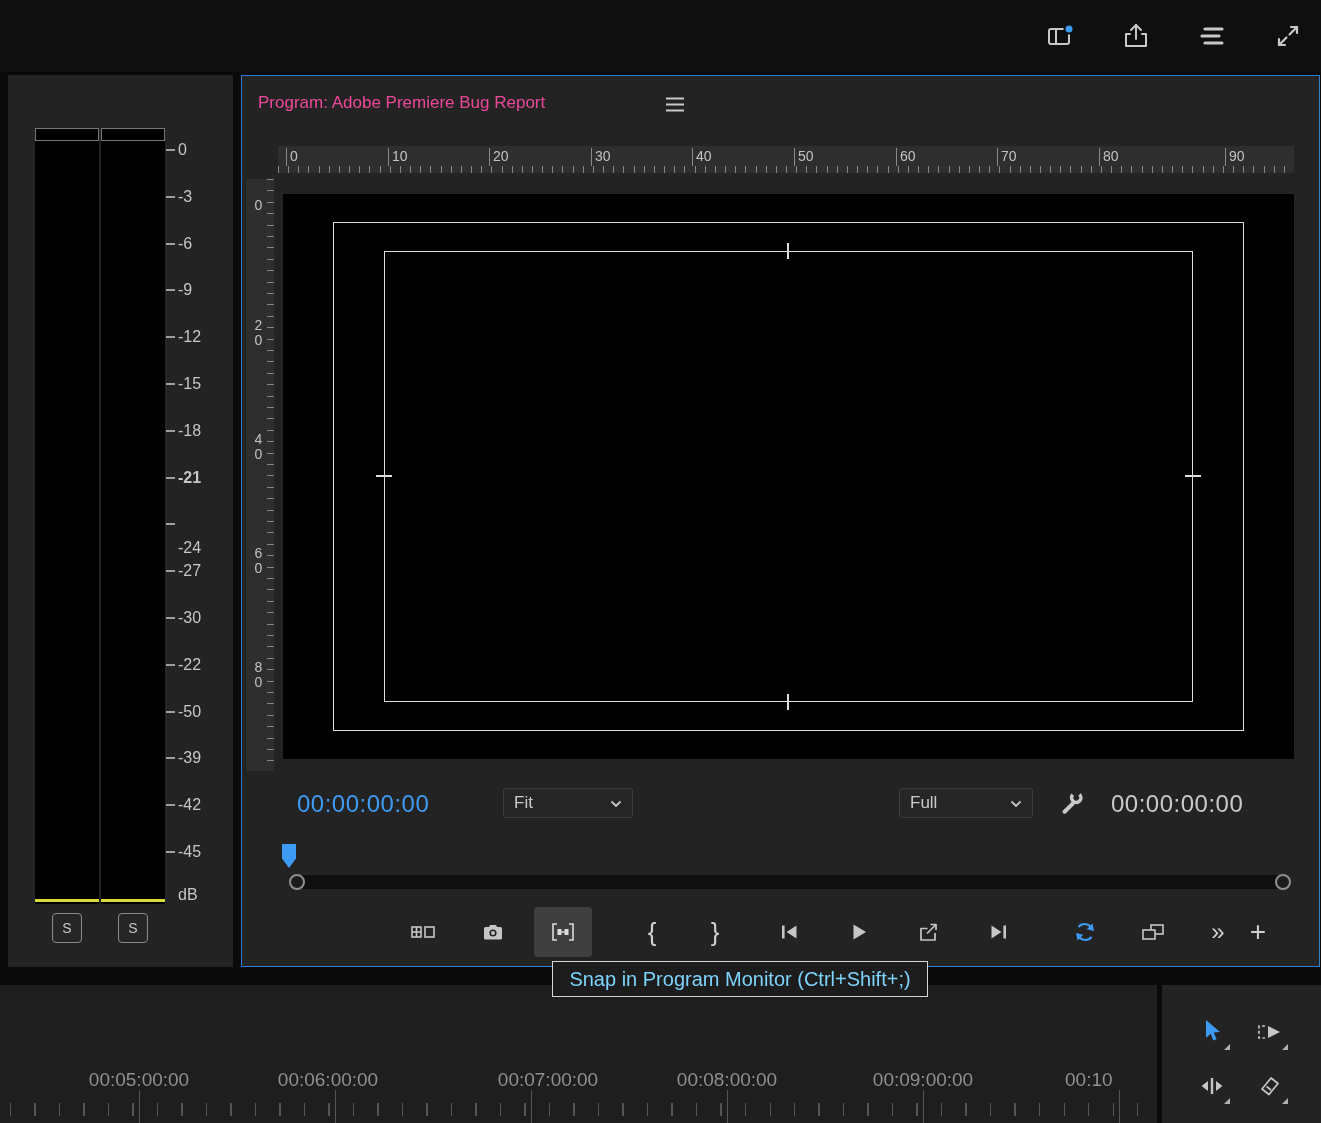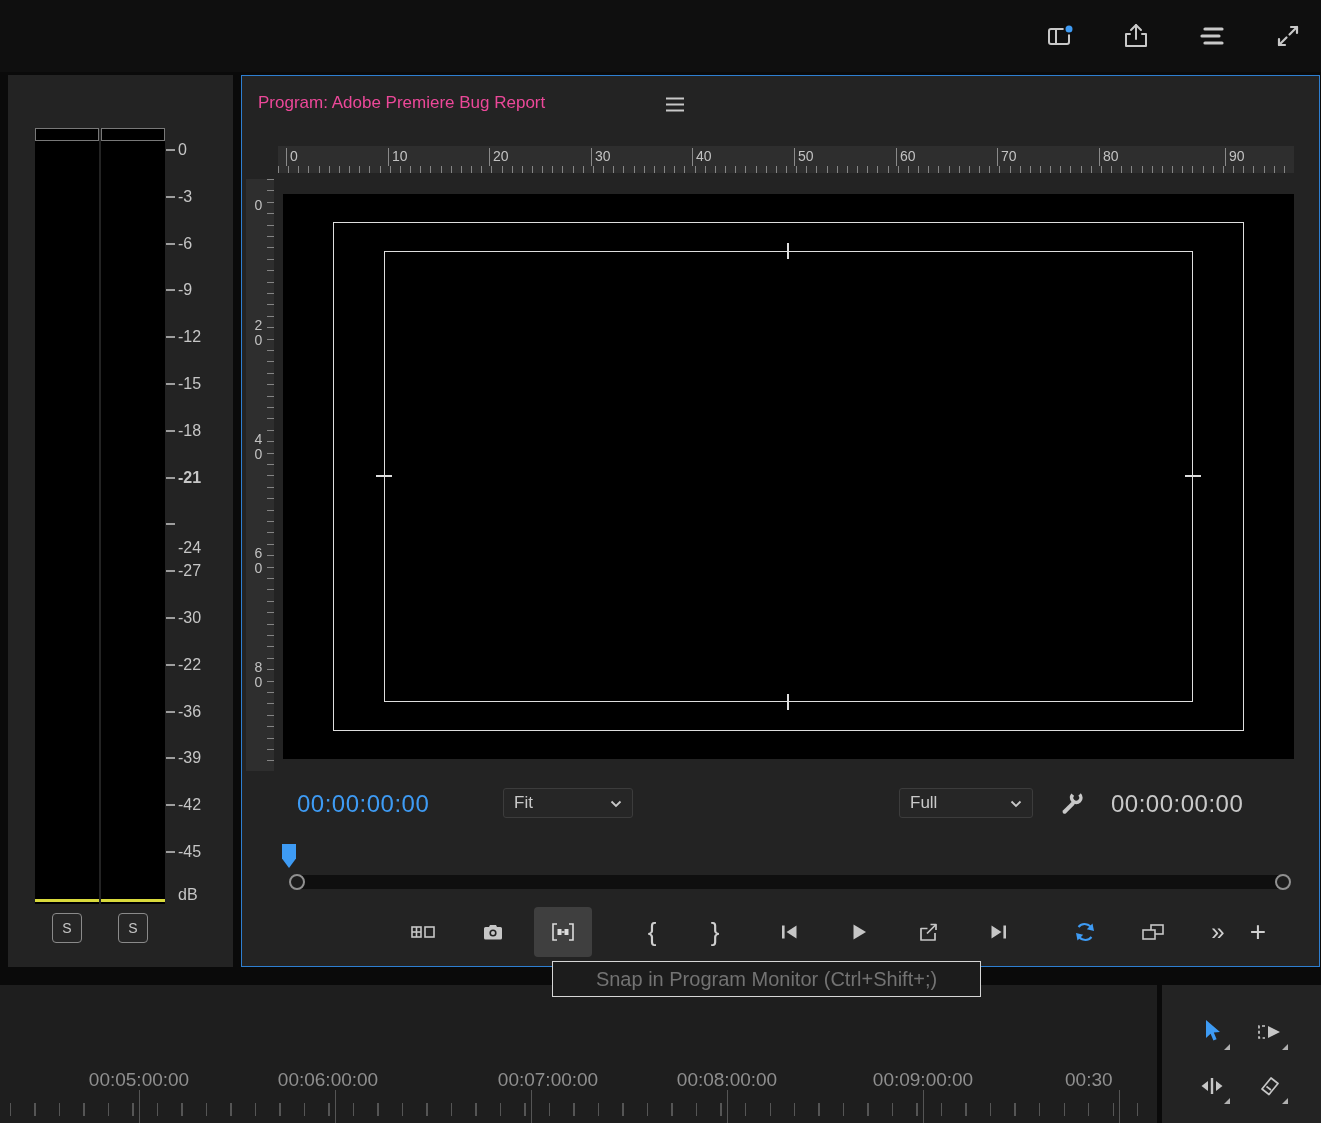--- a/index.html
+++ b/index.html
@@ -42,22 +42,22 @@
     display:flex;align-items:center;padding:0 10px;color:#c9c9c9;font-size:17px;cursor:pointer;}
   .dropdown .chev{margin-left:auto;}
   .scrub-track{position:absolute;left:48px;top:799px;width:1000px;height:14px;background:#0f0f0f;border-radius:7px;cursor:pointer;}
   .scrub-handle{position:absolute;top:798px;width:16px;height:16px;border-radius:50%;background:#1c1c1c;border:2px solid #909090;cursor:pointer;}
   .playhead{position:absolute;left:40px;top:768px;width:14px;height:24px;background:#3e9bf4;
     clip-path:polygon(0 0,100% 0,100% 60%,50% 100%,0 60%);cursor:grab;}
   .t-btn{position:absolute;top:832px;width:44px;height:48px;display:flex;align-items:center;justify-content:center;
     background:none;border:none;color:#c8c8c8;cursor:pointer;}
   .t-btn.active{left:292px;top:831px;width:58px;height:50px;background:#3f3f3f;border-radius:4px;}
   .glyph{font-size:26px;color:#cfcfcf;line-height:1;}
-  .tooltip{position:absolute;left:552px;top:961px;width:429px;height:36px;background:#1c1c1c;border:1px solid #d6d6d6;
-    color:#737373;font-size:20px;display:flex;align-items:center;justify-content:center;z-index:20;}
+  .tooltip{position:absolute;left:552px;top:961px;width:376px;height:36px;background:#1c1c1c;border:1px solid #d6d6d6;
+    color:#7dd3fc;font-size:20px;display:flex;align-items:center;justify-content:center;z-index:20;}
   
   .tl-panel{position:absolute;left:0;top:985px;width:1157px;height:138px;background:#1e1e1e;overflow:hidden;}
   .tl-label{position:absolute;top:84px;font-size:19px;color:#8f8f8f;white-space:nowrap;}
   .tl-center{transform:translateX(-50%);}
   .tl-small-ticks{position:absolute;left:10px;top:118px;width:1140px;height:13px;
     background:repeating-linear-gradient(to right,#555 0 1px,transparent 1px 24.5px);}
   .tl-major{position:absolute;top:105px;width:1px;height:33px;background:#555;}
   .tools-panel{position:absolute;left:1162px;top:985px;width:159px;height:138px;background:#232323;}
   .tool-btn{position:absolute;width:38px;height:38px;background:none;border:none;display:flex;align-items:center;justify-content:center;cursor:pointer;}
   .flyout{position:absolute;right:1px;bottom:1px;width:0;height:0;border-left:6px solid transparent;border-bottom:6px solid #b0b0b0;}
@@ -115,21 +115,21 @@
     <span class="db-label" style="top:159px;">-6</span>
     <span class="db-label" style="top:205px;">-9</span>
     <span class="db-label" style="top:252px;">-12</span>
     <span class="db-label" style="top:299px;">-15</span>
     <span class="db-label" style="top:346px;">-18</span>
     <span class="db-label" style="top:393px;font-weight:bold;">-21</span>
     <span class="db-label" style="top:439px;margin-top:24px;">-24</span>
     <span class="db-label" style="top:486px;">-27</span>
     <span class="db-label" style="top:533px;">-30</span>
     <span class="db-label" style="top:580px;">-22</span>
-    <span class="db-label" style="top:627px;">-36</span>
+    <span class="db-label" style="top:627px;">-50</span>
     <span class="db-label" style="top:673px;">-39</span>
     <span class="db-label" style="top:720px;">-42</span>
     <span class="db-label" style="top:767px;">-45</span>
     <span class="db-label" style="top:810px;">dB</span>
     <button class="solo-btn" style="left:44px;top:838px;">S</button>
     <button class="solo-btn" style="left:110px;top:838px;">S</button>
   </div>
 
   <div class="pm">
     <div class="pm-title">Program: Adobe Premiere Bug Report</div>
@@ -272,21 +272,21 @@
   </div>
 
   <div class="tooltip">Snap in Program Monitor (Ctrl+Shift+;)</div>
 
   <div class="tl-panel">
     <span class="tl-label tl-center" style="left:139px;">00:05:00:00</span>
     <span class="tl-label tl-center" style="left:328px;">00:06:00:00</span>
     <span class="tl-label tl-center" style="left:548px;">00:07:00:00</span>
     <span class="tl-label tl-center" style="left:727px;">00:08:00:00</span>
     <span class="tl-label tl-center" style="left:923px;">00:09:00:00</span>
-    <span class="tl-label" style="left:1065px;">00:30</span>
+    <span class="tl-label" style="left:1065px;">00:10</span>
     <div class="tl-small-ticks"></div>
     <div class="tl-major" style="left:139px;"></div>
     <div class="tl-major" style="left:335px;"></div>
     <div class="tl-major" style="left:531px;"></div>
     <div class="tl-major" style="left:727px;"></div>
     <div class="tl-major" style="left:923px;"></div>
     <div class="tl-major" style="left:1119px;"></div>
   </div>
 
   <div class="tools-panel">

